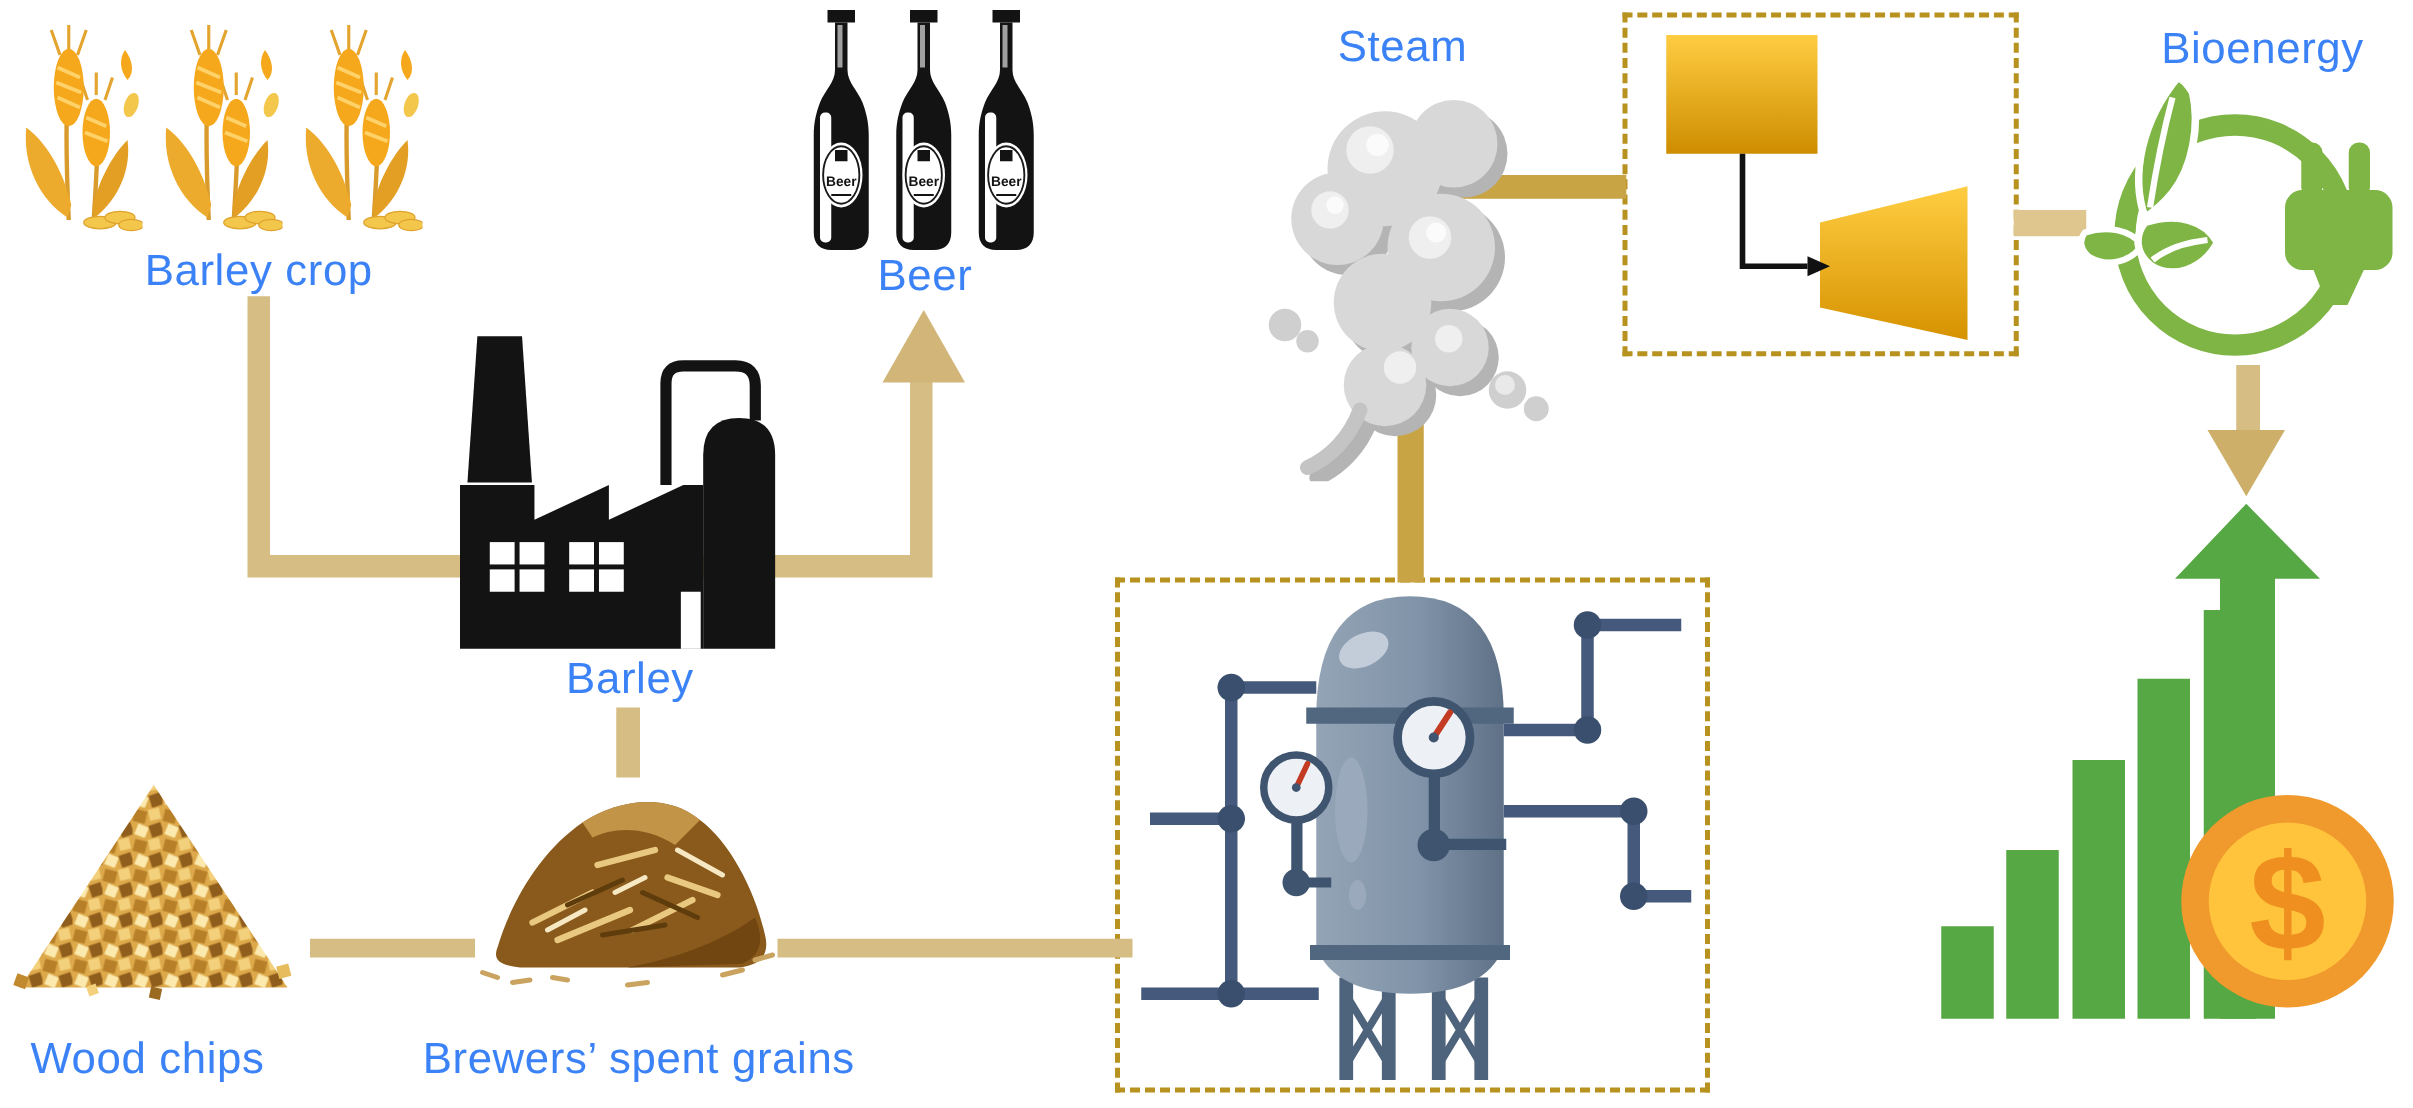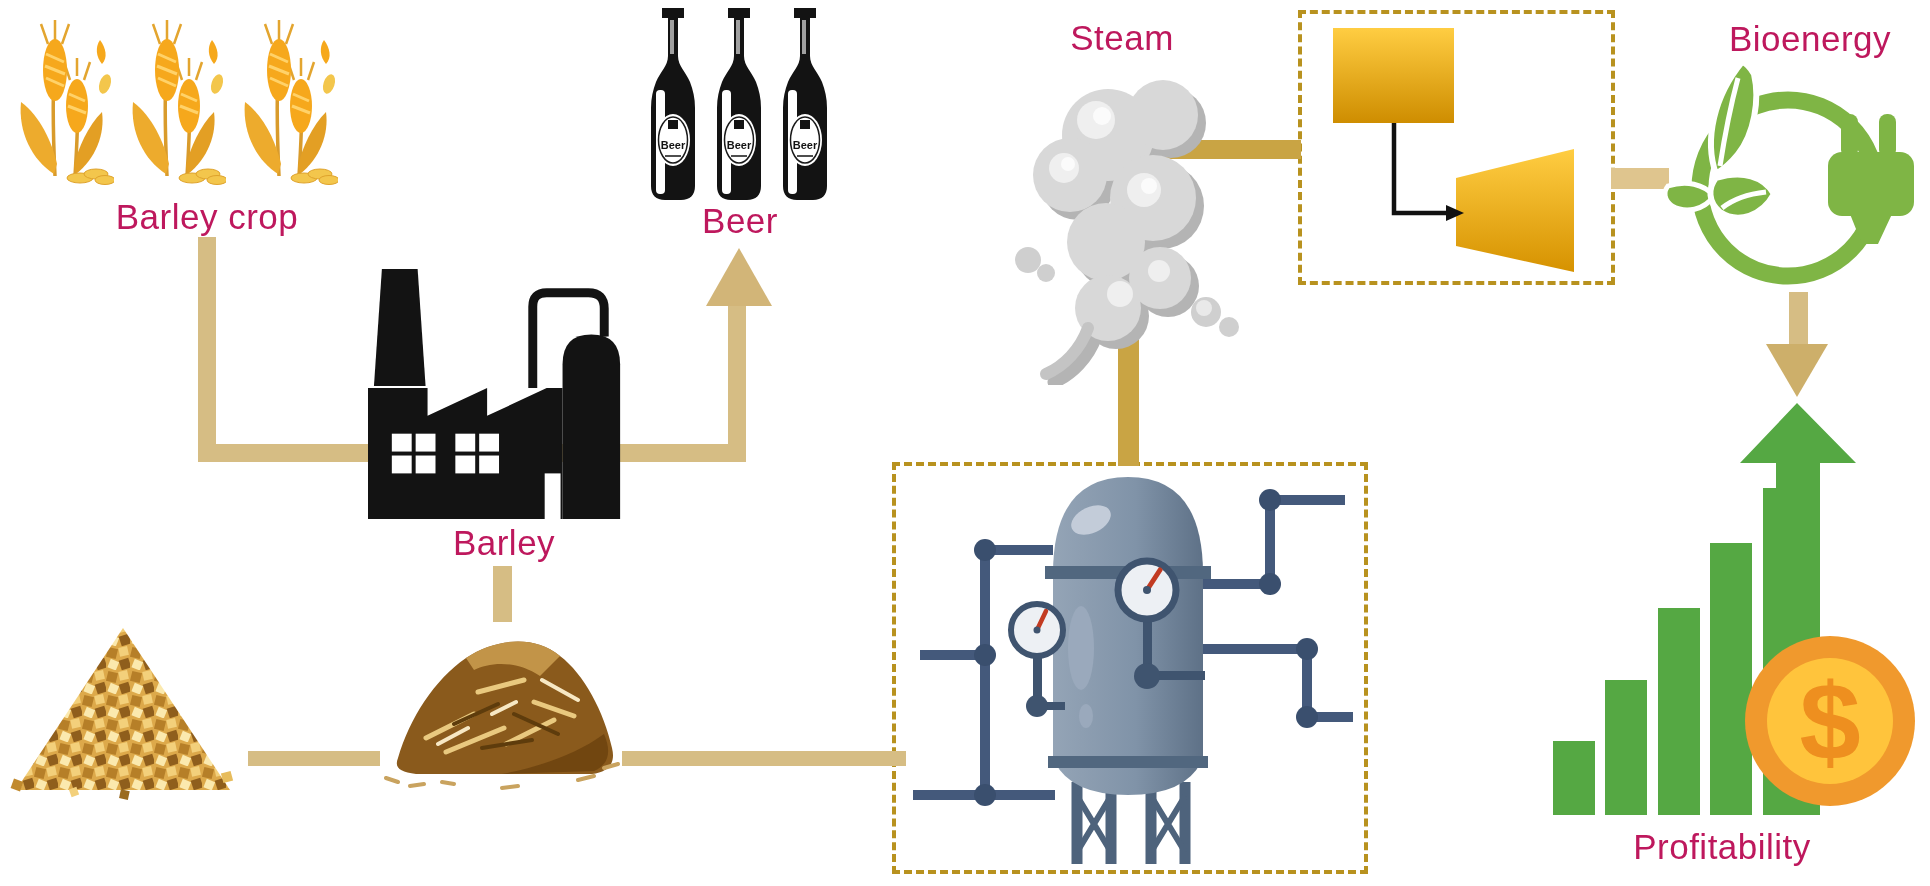--- a/index.html
+++ b/index.html
@@ -1,19 +1,19 @@
 <!DOCTYPE html>
 <html><head>
 <meta charset="utf-8">
 <style>
   html,body{margin:0;padding:0;background:#fff;}
   #canvas{position:relative;width:1930px;height:886px;background:#ffffff;overflow:hidden;
           font-family:"Liberation Sans",sans-serif;}
   .abs{position:absolute;}
-  .lbl{position:absolute;font-size:35px;font-weight:400;color:#be185d;
+  .lbl{position:absolute;font-size:35px;font-weight:400;color:#3b82f6;
        transform:translateX(-50%);white-space:nowrap;letter-spacing:0.5px;}
   .dashed{position:absolute;border:4px dashed #B8921F;background:transparent;}
   svg{display:block;}
 </style>
 </head>
 <body>
 
 <div id="canvas">
 
   <div class="dashed" style="left:1298px;top:10px;width:309px;height:267px;"></div>
@@ -315,15 +315,16 @@
       <circle cx="290" cy="323" r="63" fill="#FFC43C"></circle>
       <text x="290" y="362" text-anchor="middle" font-size="110" font-weight="bold" font-family="Liberation Sans, sans-serif" fill="#EE8F1F">$</text>
     </g>
   </svg>
 
   <div class="lbl" style="left:207px;top:197px;">Barley crop</div>
   <div class="lbl" style="left:740px;top:201px;">Beer</div>
   <div class="lbl" style="left:504px;top:523px;">Barley</div>
   <div class="lbl" style="left:1122px;top:18px;">Steam</div>
   <div class="lbl" style="left:1810px;top:19px;text-align:right;">Bioenergy</div>
-  <div class="lbl" style="left:1722px;top:827px;">Profitability</div>
+  <div class="lbl" style="left:118px;top:827px;">Wood chips</div>
+  <div class="lbl" style="left:511px;top:827px;">Brewers’ spent grains</div>
 
 </div>
 
 </body></html>

